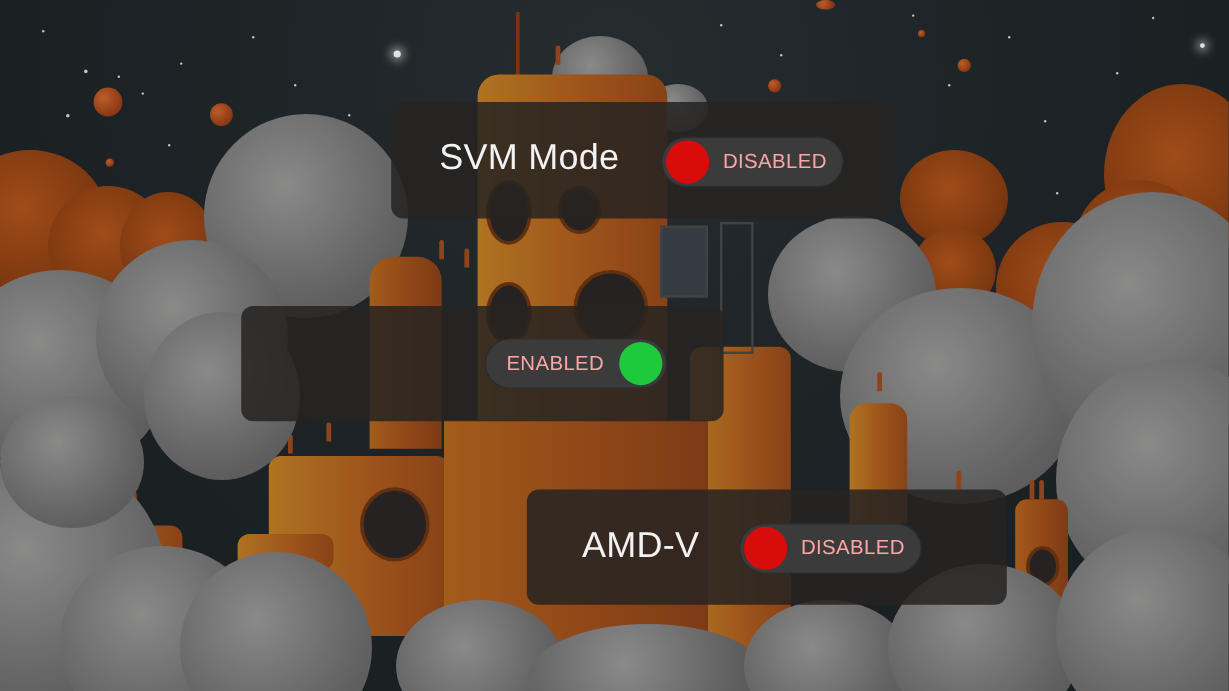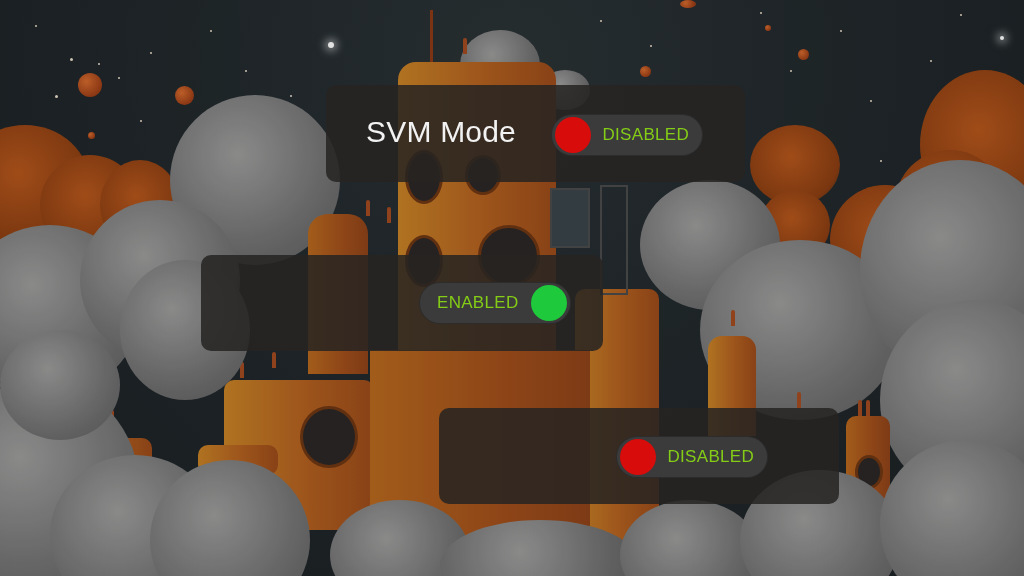--- a/index.html
+++ b/index.html
@@ -28,21 +28,21 @@
   .dim { position: absolute; inset: 0; background: rgba(10,12,14,0.12); }
 
   
   .panel { position: absolute; background: rgba(38,36,34,0.86); border-radius: 10px;
     display: flex; align-items: center; }
   .panel-label { color: #f2f2f2; font-family: "Liberation Sans", sans-serif; font-size: 30px;
     font-weight: 400; letter-spacing: 0.2px; white-space: nowrap; position: absolute; }
   .toggle { position: absolute; width: 152px; height: 42px; border-radius: 21px;
     background: #3b3b3b; box-shadow: 0 0 0 1px rgba(0,0,0,0.25) inset; cursor: pointer; }
   .knob { position: absolute; top: 3px; width: 36px; height: 36px; border-radius: 50%; }
-  .toggle-text { position: absolute; top: 0; line-height: 42px; color: #84cc16;
+  .toggle-text { position: absolute; top: 0; line-height: 42px; color: #fca5a5;
     font-family: "Liberation Sans", sans-serif; font-size: 17px; letter-spacing: 0.3px; }
   .toggle.off .knob { left: 4px; }
   .toggle.off .toggle-text { right: 14px; }
   .toggle.on .knob { right: 4px; }
   .toggle.on .toggle-text { left: 18px; }
 </style>
 </head>
 <body>
 
 <div class="stage">
@@ -148,26 +148,27 @@
 
   <div class="panel" style="left:326px;top:85px;width:419px;height:97px;">
     <span class="panel-label" style="left:40px;top:30px;">SVM Mode</span>
     <div class="toggle off" style="left:225px;top:29px;">
       <span class="knob" style="background:#d90c0c;"></span>
       <span class="toggle-text">DISABLED</span>
     </div>
   </div>
 
   <div class="panel" style="left:201px;top:255px;width:402px;height:96px;">
-    <div class="toggle on" style="left:218px;top:27px;">
+    <div class="toggle on" style="left:203px;top:27px;">
       <span class="toggle-text">ENABLED</span>
       <span class="knob" style="background:#1ec93c;"></span>
     </div>
   </div>
 
   <div class="panel" style="left:439px;top:408px;width:400px;height:96px;">
+    <span class="panel-label" style="left:46px;top:30px;">AMD-V</span>
     <div class="toggle off" style="left:177px;top:28px;">
       <span class="knob" style="background:#d90c0c;"></span>
       <span class="toggle-text">DISABLED</span>
     </div>
   </div>
 
 </div>
 
 </body></html>

